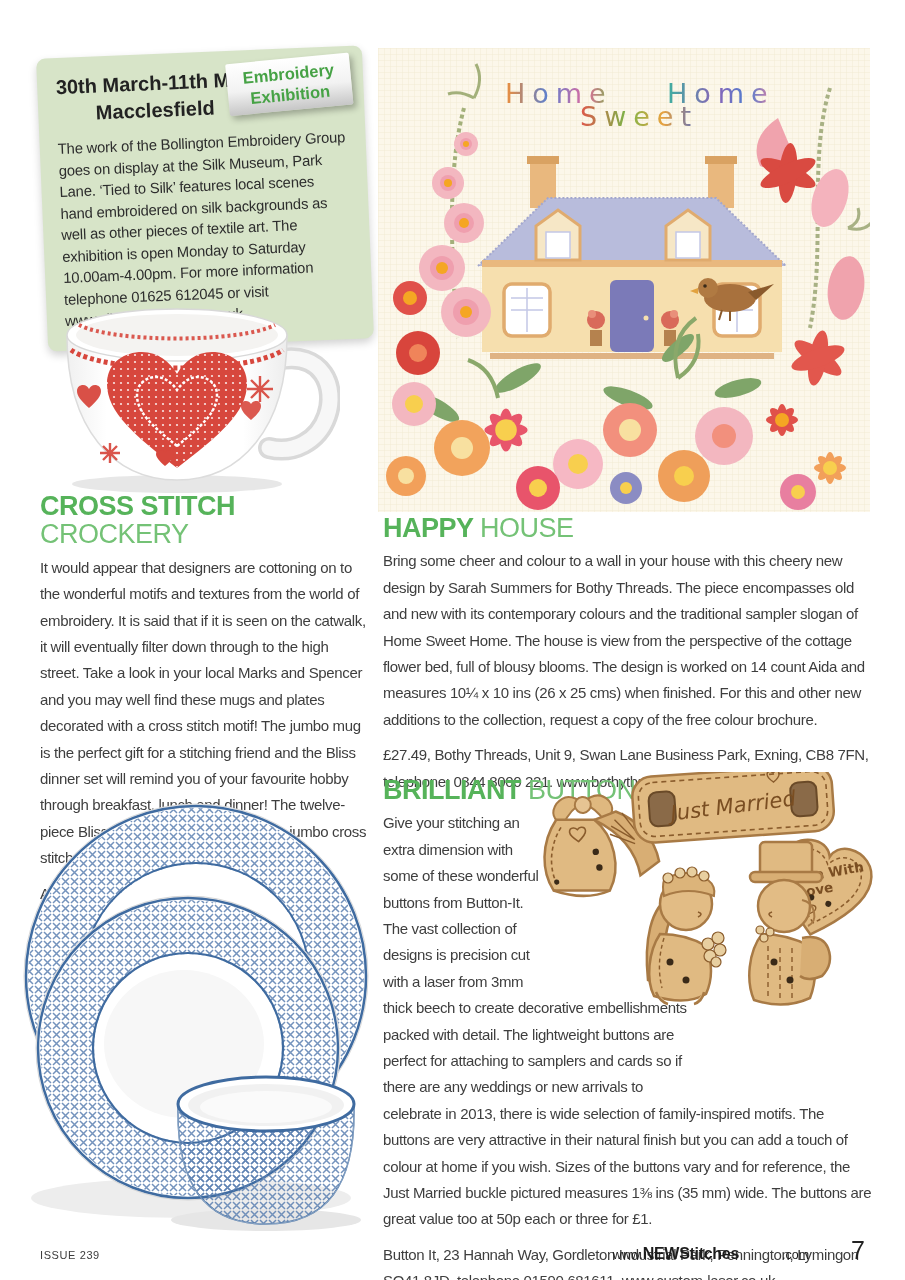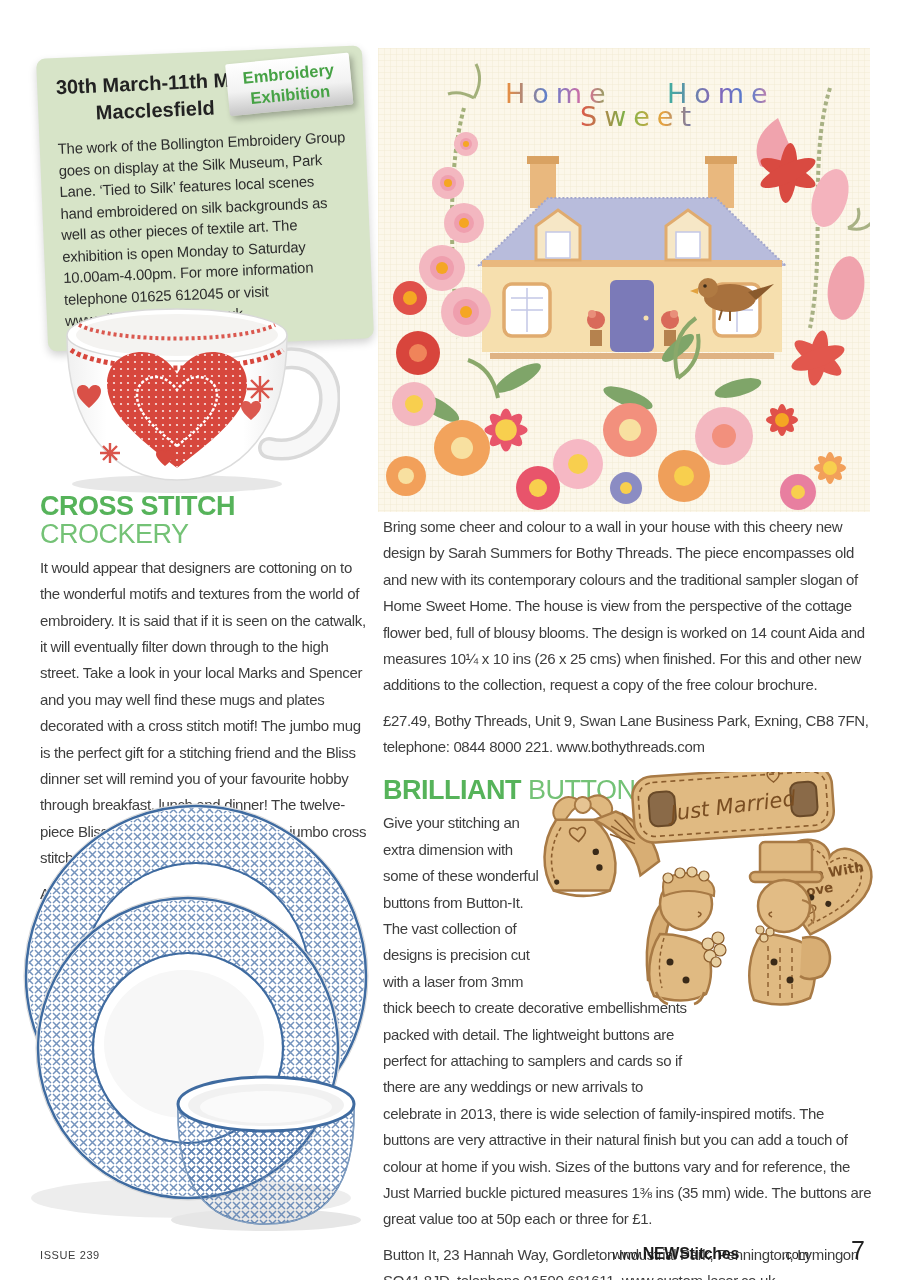--- a/index.html
+++ b/index.html
@@ -315,20 +315,21 @@
           <circle cx="420" cy="444" r="7" fill="#f8cf4e"></circle>
         <g stroke="#8aa86a" stroke-width="4" fill="none">
           <path d="M300,330 q-10,-40 18,-60 M300,330 q24,-16 20,-44"></path>
           <path d="M120,350 q-6,-30 -30,-38"></path>
         </g>
       </g>
     </svg>
   </figure>
 
   <section class="abs happy">
+    <h2 class="sec-h"><span class="hb">HAPPY</span> <span class="hl">HOUSE</span></h2>
     <p class="para">Bring some cheer and colour to a wall in your house with this cheery new design by Sarah Summers for Bothy Threads. The piece encompasses old and new with its contemporary colours and the traditional sampler slogan of Home Sweet Home. The house is view from the perspective of the cottage flower bed, full of blousy blooms. The design is worked on 14 count Aida and measures 10¼ x 10 ins (26 x 25 cms) when finished. For this and other new additions to the collection, request a copy of the free colour brochure.</p>
     <p class="para">£27.49, Bothy Threads, Unit 9, Swan Lane Business Park, Exning, CB8 7FN, telephone: 0844 8000 221. www.bothythreads.com</p>
   </section>
 
   <section class="abs buttons-sec">
     <h2 class="sec-h"><span class="hb">BRILLIANT</span> <span class="hl">BUTTONS</span></h2>
     <div class="wrapbox">
       <div class="sp-a"></div>
       <div class="sp-b"></div>
       <p class="para">Give your stitching an extra dimension with some of these wonderful buttons from Button-It. The vast collection of designs is precision cut with a laser from 3mm thick beech to create decorative embellishments packed with detail. The lightweight buttons are perfect for attaching to samplers and cards so if there are any weddings or new arrivals to celebrate in 2013, there is wide selection of family-inspired motifs. The buttons are very attractive in their natural finish but you can add a touch of colour at home if you wish. Sizes of the buttons vary and for reference, the Just Married buckle pictured measures 1⅜ ins (35 mm) wide. The buttons are great value too at 50p each or three for £1.</p>

